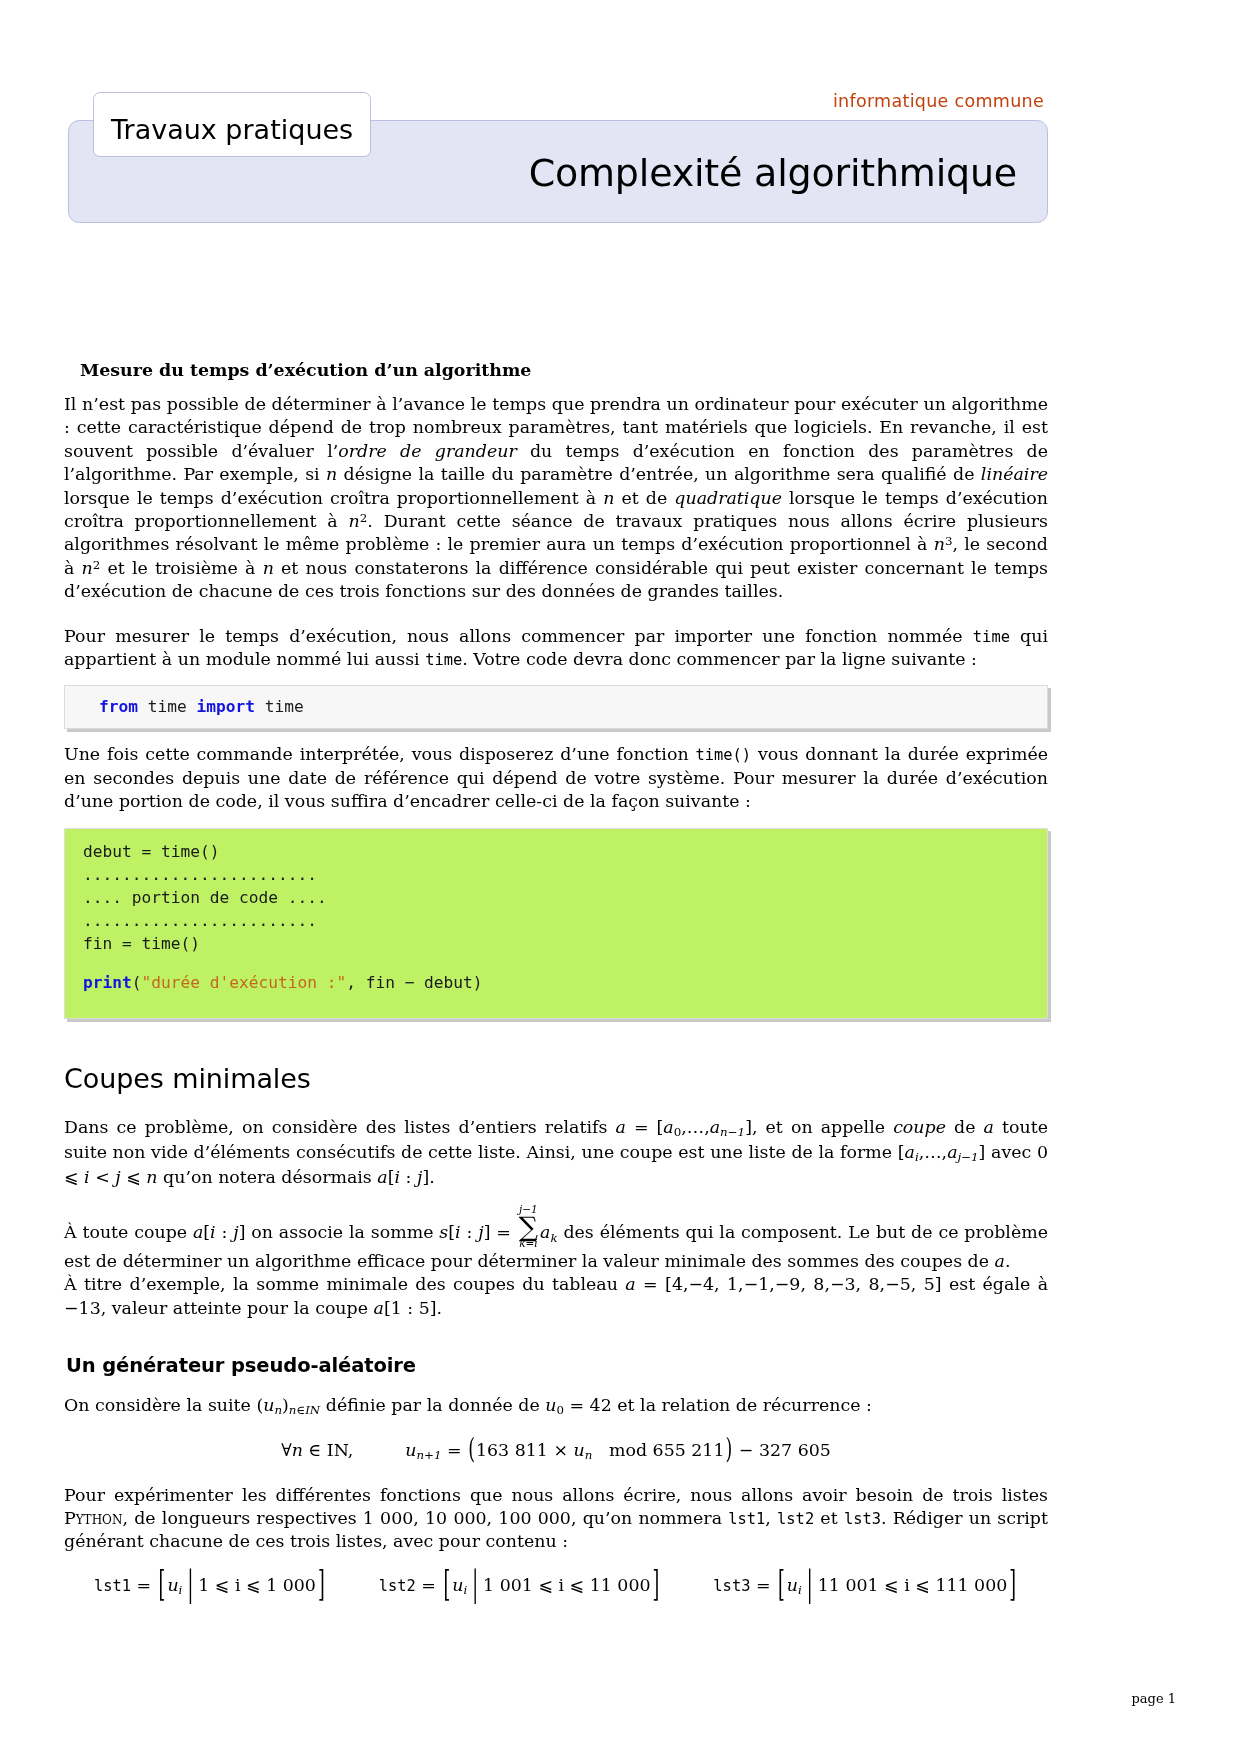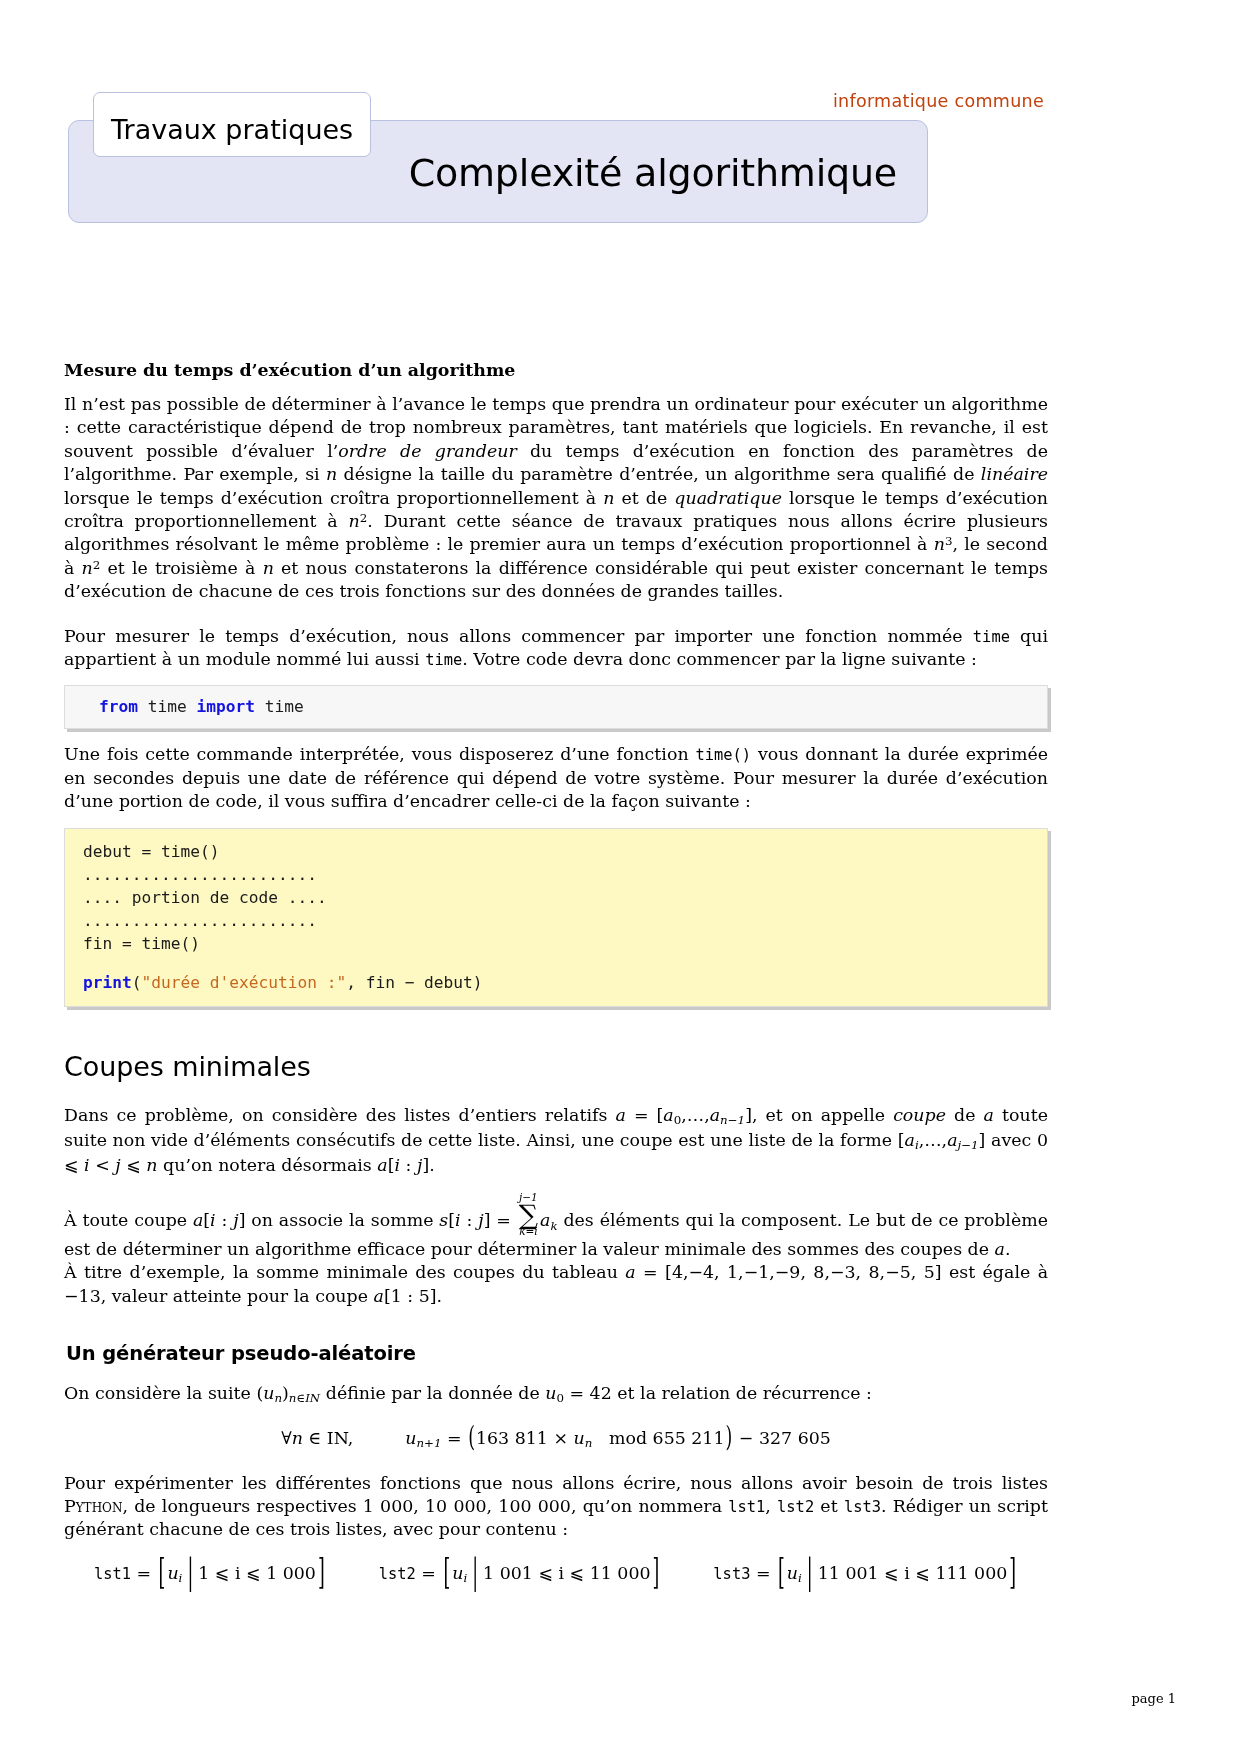--- a/index.html
+++ b/index.html
@@ -37,21 +37,21 @@
     font-family: "DejaVu Sans", "Liberation Sans", sans-serif;
     font-size: 17.5px;
     color: #c2410c;
     letter-spacing: 0.3px;
     white-space: nowrap;
   }
   .title-box {
     position: absolute;
     left: 0;
     top: 35px;
-    width: 860px;
+    width: 980px;
     height: 103px;
     background: #e3e5f5;
     border: 1px solid #b9c0e0;
     border-radius: 11px;
     box-sizing: border-box;
   }
   .doc-title {
     position: absolute;
     right: 30px;
     top: 30px;
@@ -91,21 +91,21 @@
     text-align: justify;
     text-justify: inter-word;
     hyphens: auto;
   }
   .gap-sm { height: 14px; }
   .gap-md { height: 21px; }
   .gap-lg { height: 34px; }
   .gap-xl { height: 44px; }
 
   h3.bold-head {
-    margin: 0 0 13px 0;
+    margin: 0 0 13px 16px;
     font-size: 17.4px;
     font-weight: bold;
     font-family: "DejaVu Serif", "Liberation Serif", serif;
   }
   h2.sec-head {
     margin: 0 0 22px 0;
     font-family: "DejaVu Sans", "Liberation Sans", sans-serif;
     font-size: 27px;
     font-weight: 400;
     letter-spacing: -0.1px;
@@ -127,24 +127,24 @@
   
   .m { font-family: "DejaVu Serif", "Liberation Serif", serif; font-style: italic; }
   .mr { font-style: normal; }
   sub.ms { font-size: 0.68em; font-style: italic; vertical-align: -0.28em; }
   sub.mn { font-size: 0.68em; font-style: normal; vertical-align: -0.28em; }
   sup.mn { font-size: 0.68em; font-style: normal; vertical-align: 0.45em; }
 
   
   .codebox {
     position: relative;
-    background: #fef9c3;
+    background: #bef264;
     border: 1px solid #dcdcdc;
     box-sizing: border-box;
-    padding: 11px 18px 12px 18px;
+    padding: 11px 18px 24px 18px;
     font-family: "DejaVu Sans Mono", "Liberation Mono", monospace;
     font-size: 16.2px;
     line-height: 1.42;
     color: #1a1a1a;
     box-shadow: 3px 3px 0 0 #c9c9c9;
   }
   .codebox.one {
     background: #f7f7f7;
     padding: 9px 18px 10px 34px;
   }

